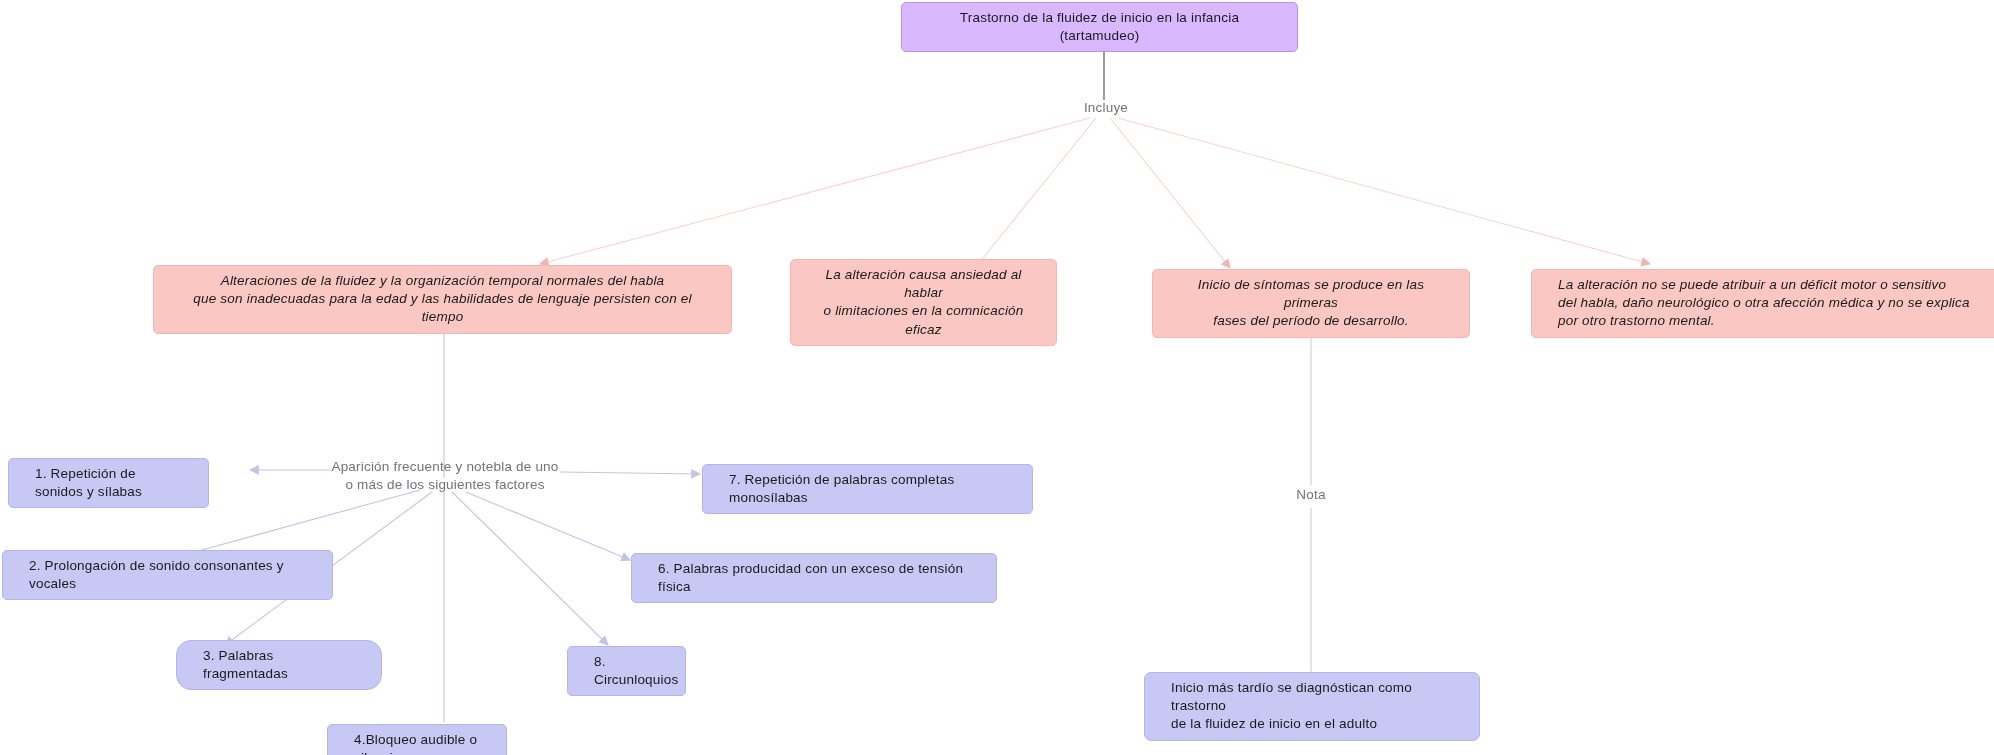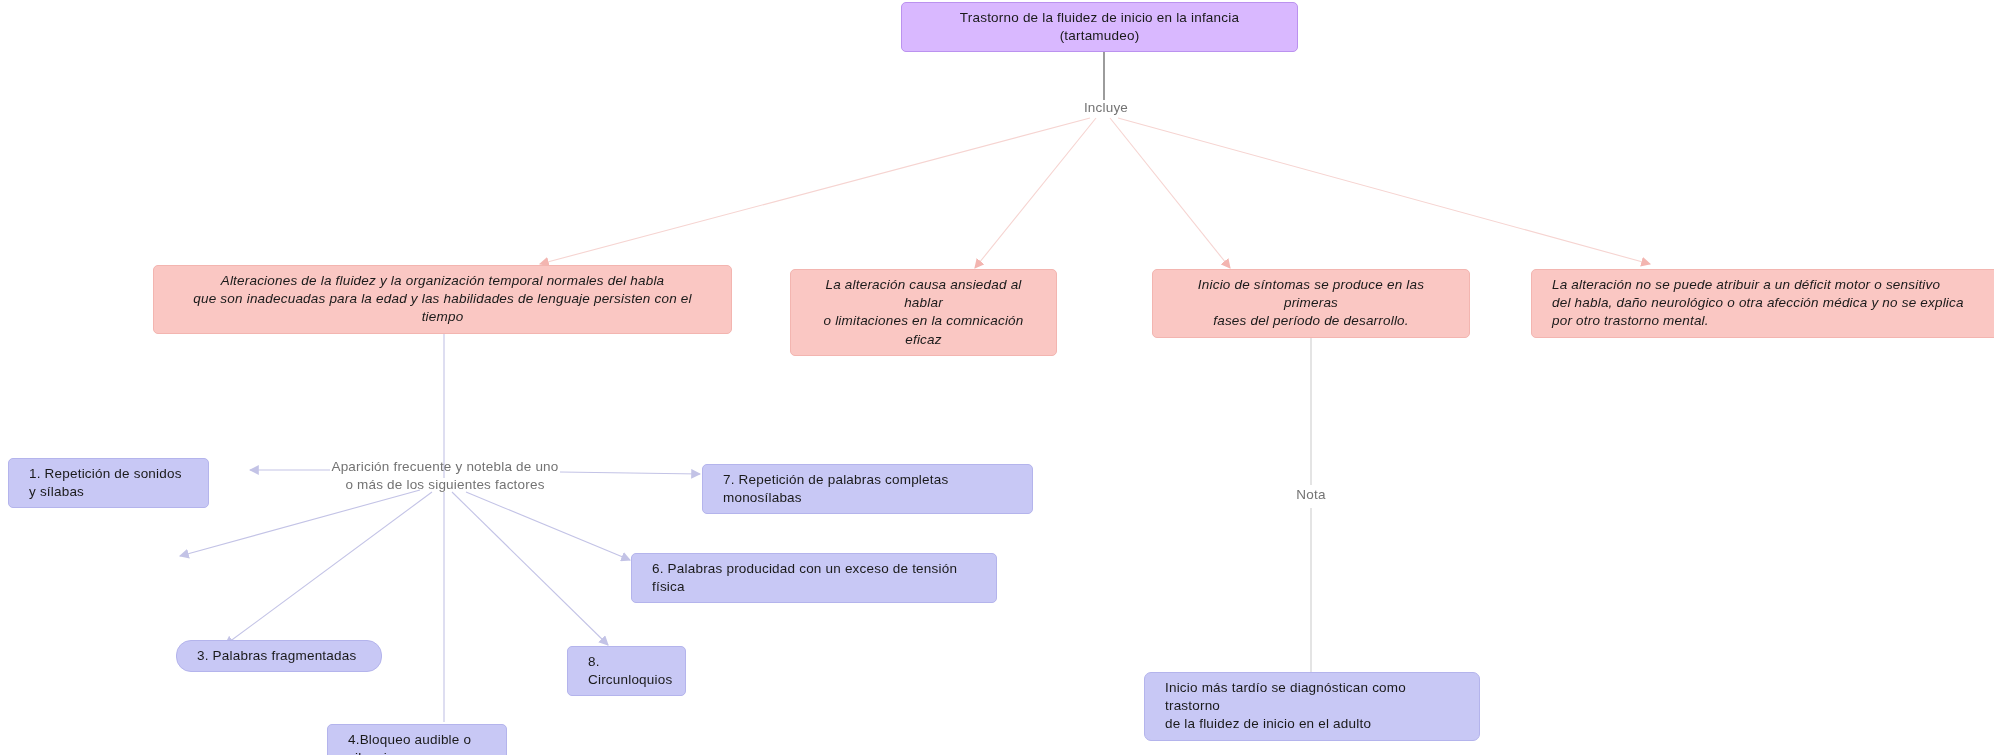--- a/index.html
+++ b/index.html
@@ -23,21 +23,21 @@
     left: 0;
     top: 0;
     width: 1994px;
     height: 755px;
     pointer-events: none;
   }
   .node {
     position: absolute;
     box-sizing: border-box;
     border-radius: 5px;
-    padding: 6px 20px;
+    padding: 6px 26px;
     font-size: 13.5px;
     line-height: 1.35;
     color: #1a1a1a;
     text-align: center;
     white-space: pre-line;
     letter-spacing: 0.2px;
   }
   .node.purple {
     background: #d9b8ff;
     border: 1px solid #bb92ef;
@@ -102,35 +102,36 @@
 
   <div class="node purple" style="left:901px; top:2px; width:397px;">Trastorno  de  la fluidez  de  inicio  en la  infancia (tartamudeo)</div>
 
   <div class="label" style="left:1066px; top:99px; width:80px;">Incluye</div>
 
   <div class="label" style="left:1283px; top:486px; width:56px;">Nota</div>
 
   <div class="node pink" style="left:153px; top:265px; width:579px;">Alteraciones de  la  fluidez  y  la  organización  temporal  normales  del  habla
 que  son inadecuadas  para  la edad y  las  habilidades  de  lenguaje persisten  con el  tiempo</div>
 
-  <div class="node pink" style="left:790px; top:269px; width:267px;">La  alteración  causa  ansiedad al hablar
+  <div class="node pink" style="left:790px; top:259px; width:267px;">La  alteración  causa  ansiedad al hablar
 o  limitaciones en  la  comnicación eficaz</div>
 
   <div class="node pink" style="left:1152px; top:269px; width:318px;">Inicio de  síntomas se  produce  en  las  primeras
 fases del  período  de  desarrollo.</div>
 
   <div class="node pink left" style="left:1531px; top:269px; width:559px;">La  alteración no se  puede  atribuir  a un  déficit  motor o  sensitivo
 del  habla, daño  neurológico o   otra  afección médica  y no  se  explica
 por  otro  trastorno mental.</div>
 
   <div class="label" style="left:330px; top:458px; width:230px;">Aparición frecuente    y notebla  de  uno
 o más  de  los  siguientes  factores</div>
 
   <div class="node blue left" style="left:8px; top:458px; width:201px;">1. Repetición de   sonidos  y  sílabas</div>
 
+  <div class="node blue left" style="left:2px; top:550px; width:331px;">2. Prolongación  de  sonido    consonantes  y  vocales</div>
 
   <div class="node blue left" style="left:176px; top:640px; width:206px;border-radius:15px;">3. Palabras  fragmentadas</div>
 
   <div class="node blue left" style="left:327px; top:724px; width:180px;">4.Bloqueo  audible   o   silencioso</div>
 
   <div class="node blue left" style="left:567px; top:646px; width:119px;">8. Circunloquios</div>
 
   <div class="node blue left" style="left:631px; top:553px; width:366px;">6. Palabras  producidad  con un   exceso  de  tensión física</div>
 
   <div class="node blue left" style="left:702px; top:464px; width:331px;">7. Repetición  de  palabras  completas  monosílabas</div>

